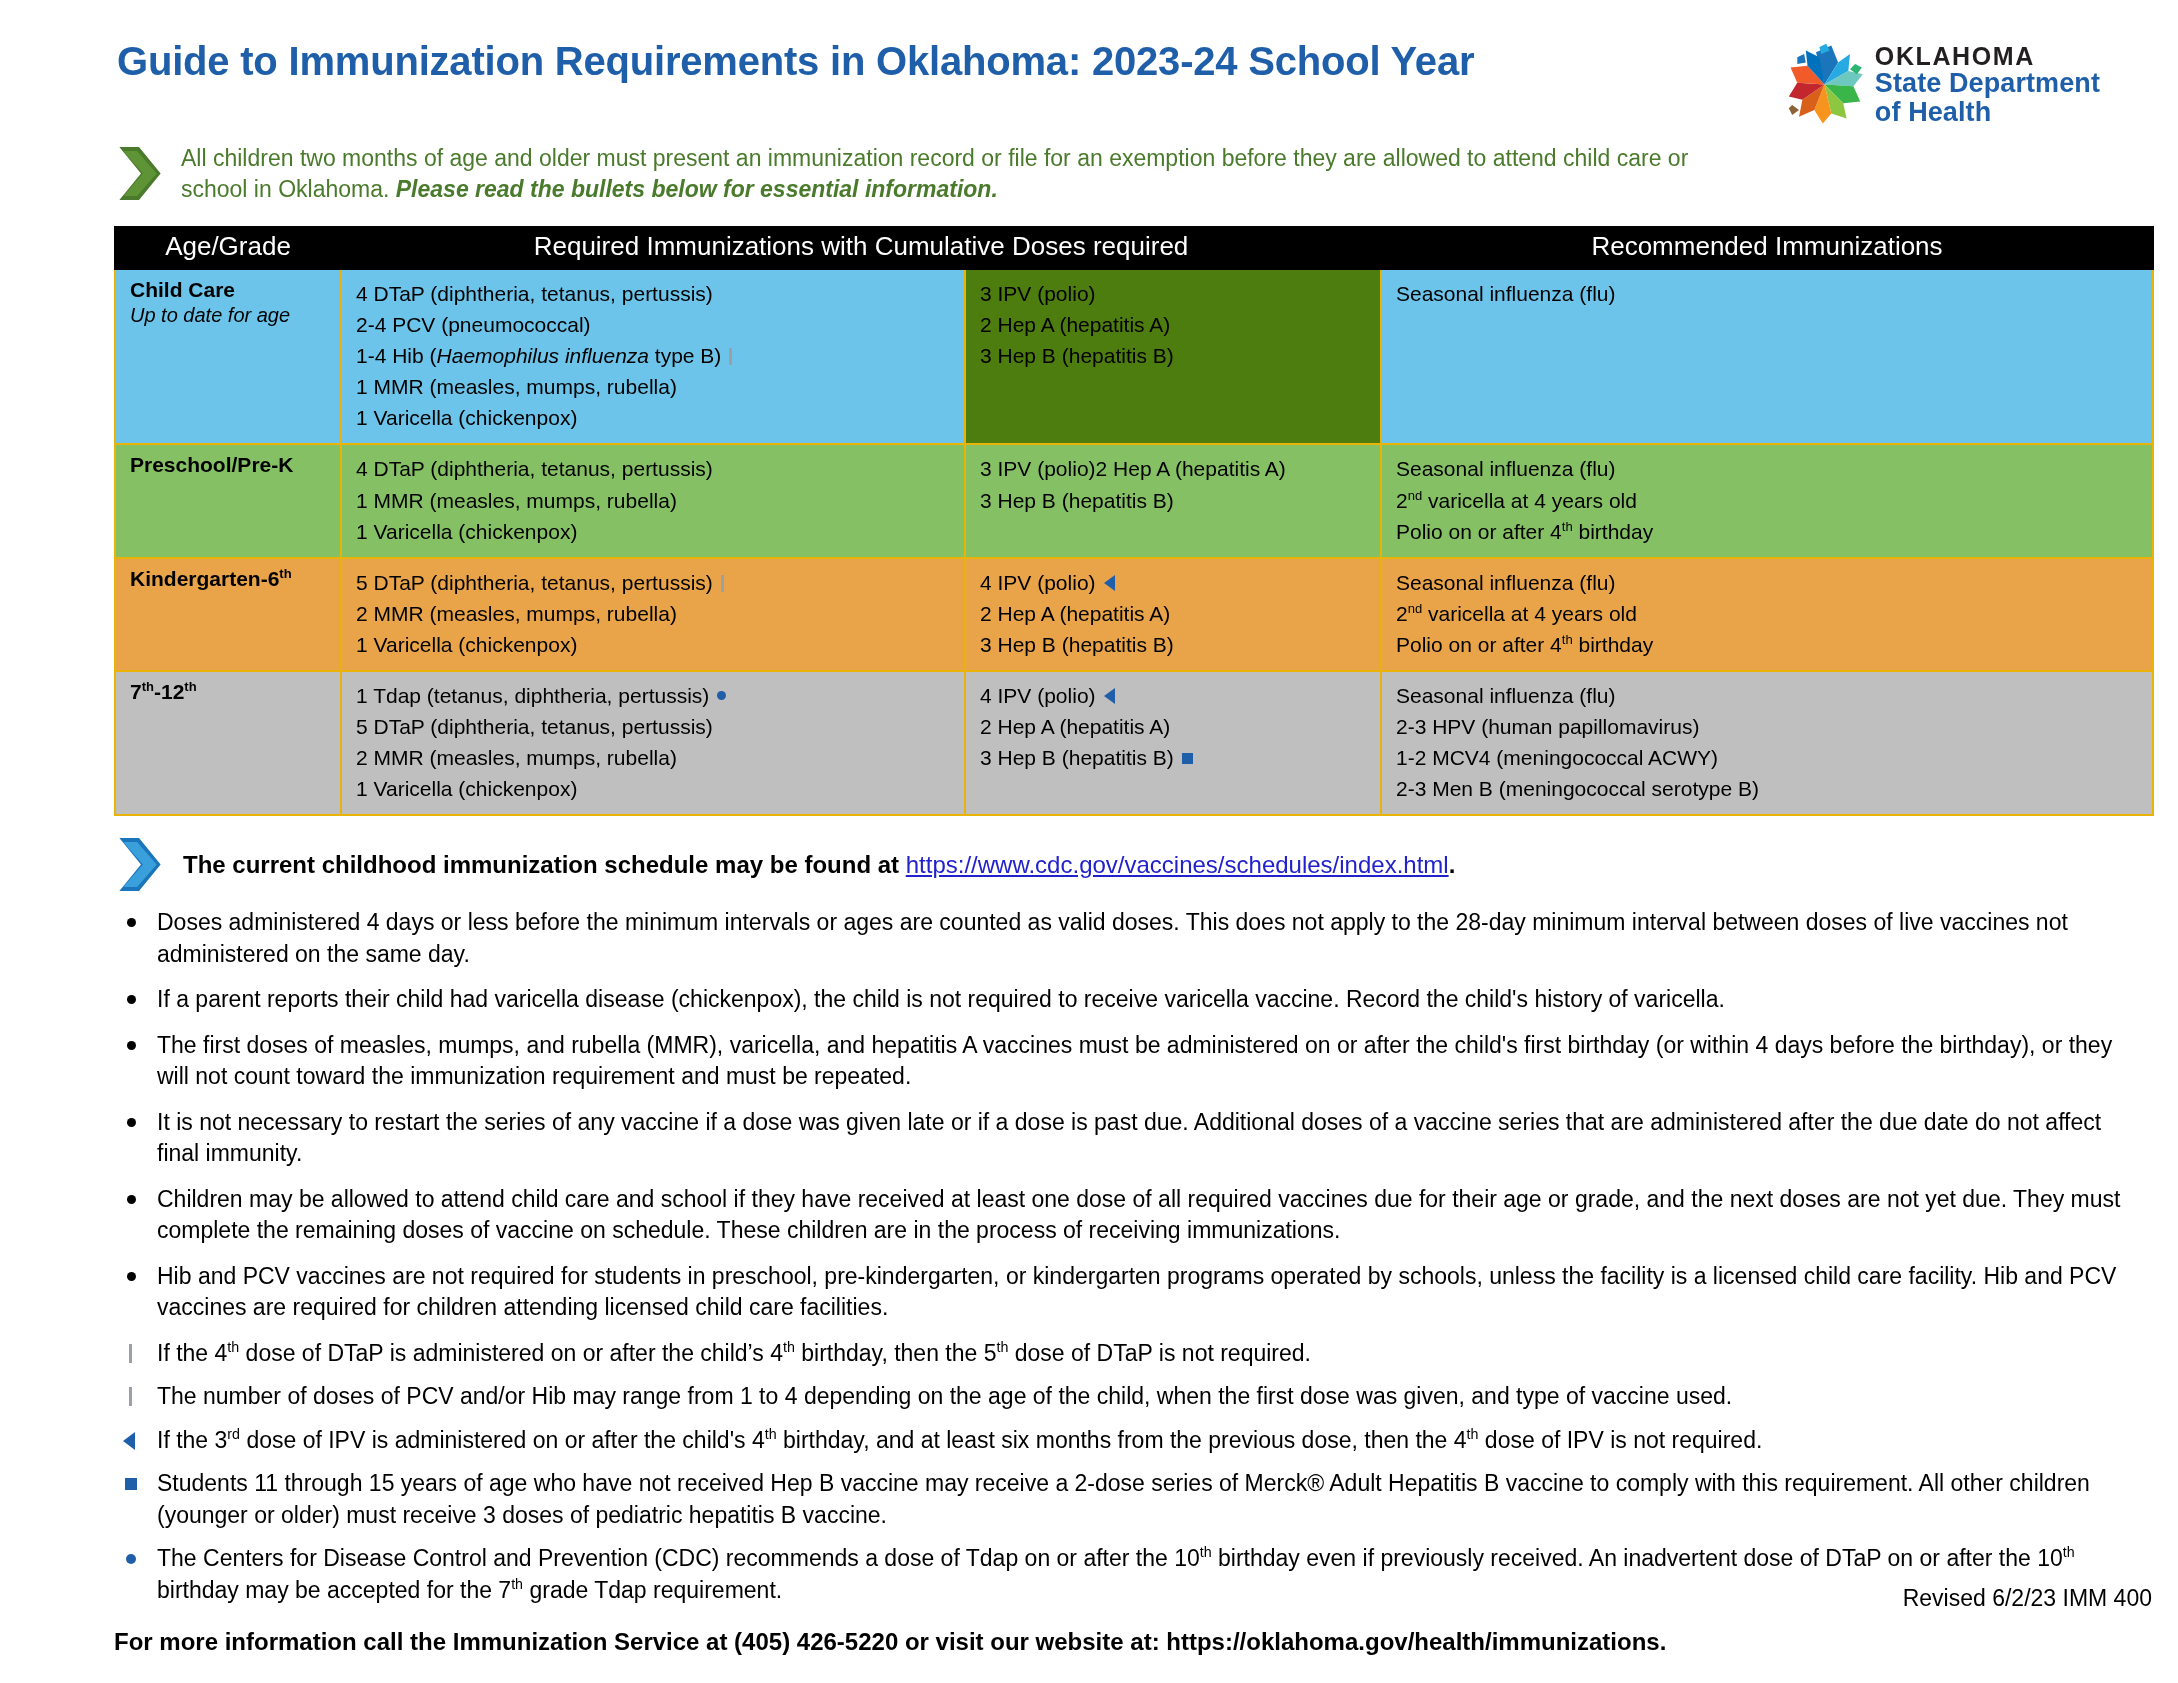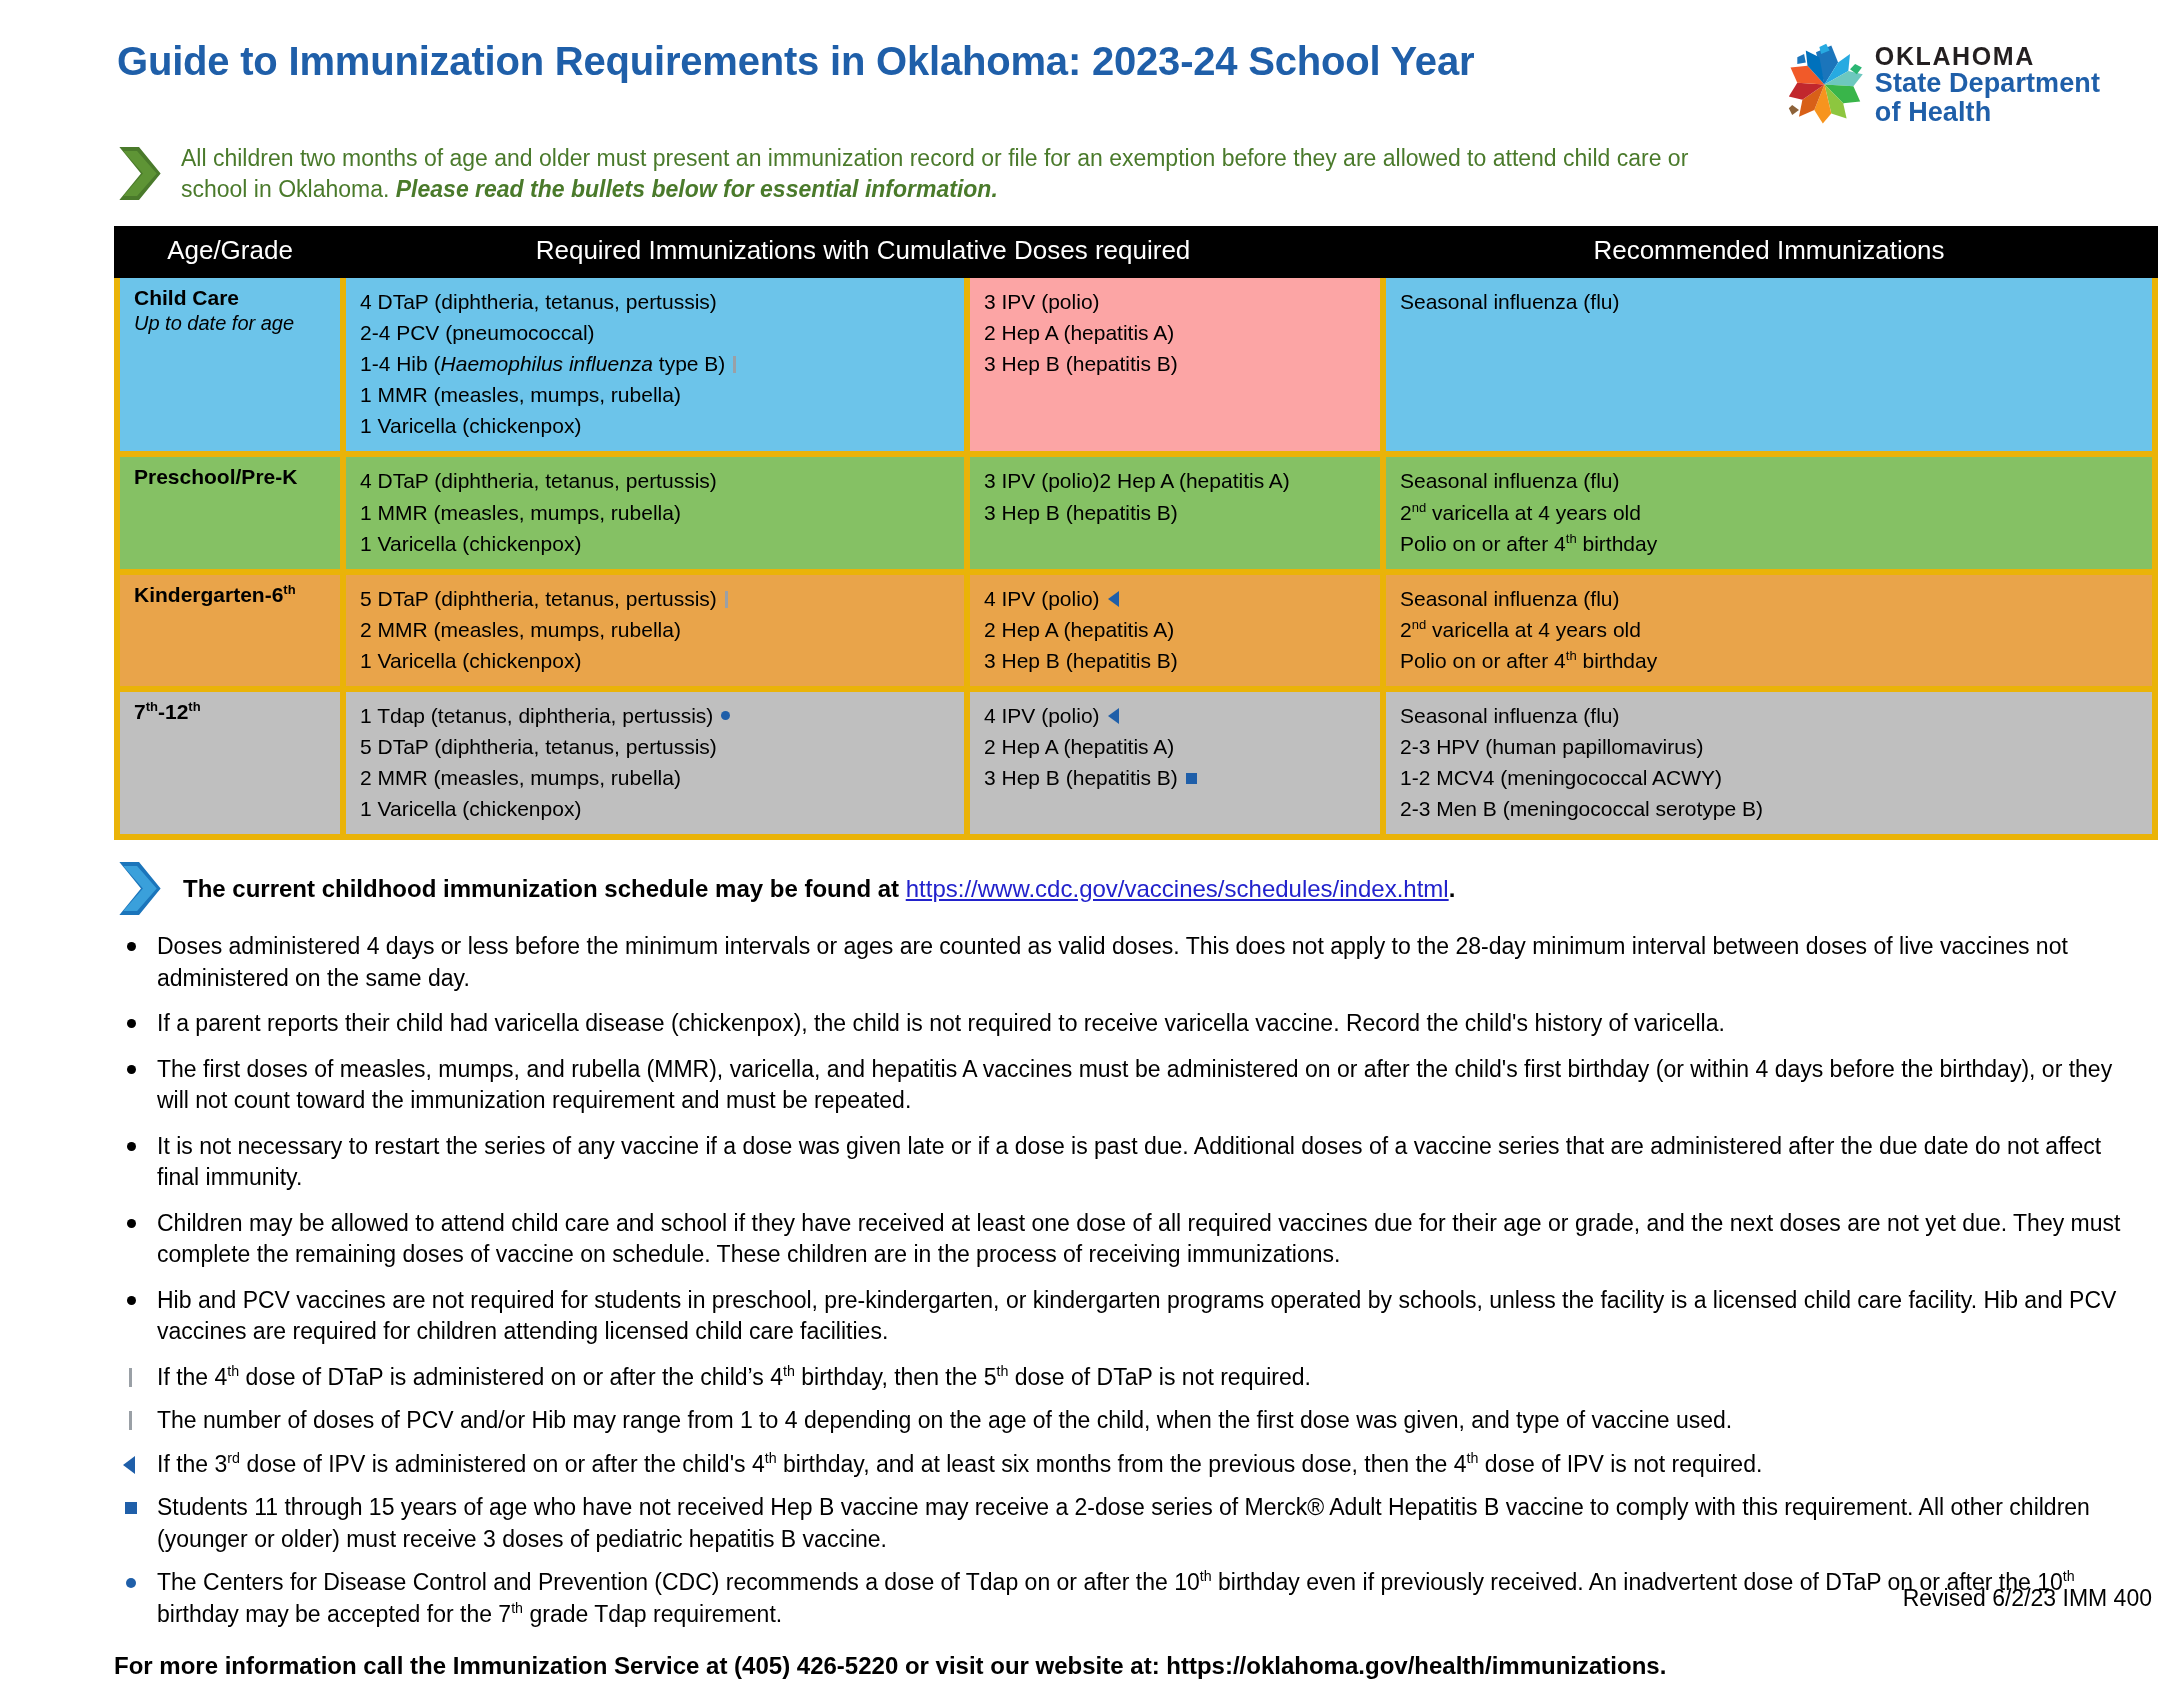--- a/index.html
+++ b/index.html
@@ -68,21 +68,21 @@
 
   
   table.req {
     border-collapse: collapse;
     table-layout: fixed;
     width: 2037px;
     margin: 22px 0 0 114px;
     border: 2px solid #000;
   }
   table.req th, table.req td {
-    border: 6px solid #eab308;
+    border: 2px solid #eab308;
     vertical-align: top;
     padding: 8px 10px 10px 14px;
   }
   table.req thead th {
     background: #000000;
     color: #ffffff;
     font-size: 26px;
     font-weight: normal;
     text-align: center;
     padding: 4px 6px 6px 6px;
@@ -281,21 +281,21 @@
           <span>Child Care</span>
           <span class="sub">Up to date for age</span>
         </td>
         <td class="cell" style="background:#6CC4EA">
           <div class="ln">4 DTaP (diphtheria, tetanus, pertussis)</div>
           <div class="ln">2-4 PCV (pneumococcal)</div>
           <div class="ln">1-4 Hib (<i>Haemophilus influenza</i> type B)<span class="mk-bar"></span></div>
           <div class="ln">1 MMR (measles, mumps, rubella)</div>
           <div class="ln">1 Varicella (chickenpox)</div>
         </td>
-        <td class="cell" style="background:#fca5a5">
+        <td class="cell" style="background:#4d7c0f">
           <div class="ln">3 IPV (polio)</div>
           <div class="ln">2 Hep A (hepatitis A)</div>
           <div class="ln">3 Hep B (hepatitis B)</div>
         </td>
         <td class="cell" style="background:#6CC4EA">
           <div class="ln">Seasonal influenza (flu)</div>
         </td>
       </tr>
 
       <tr>

